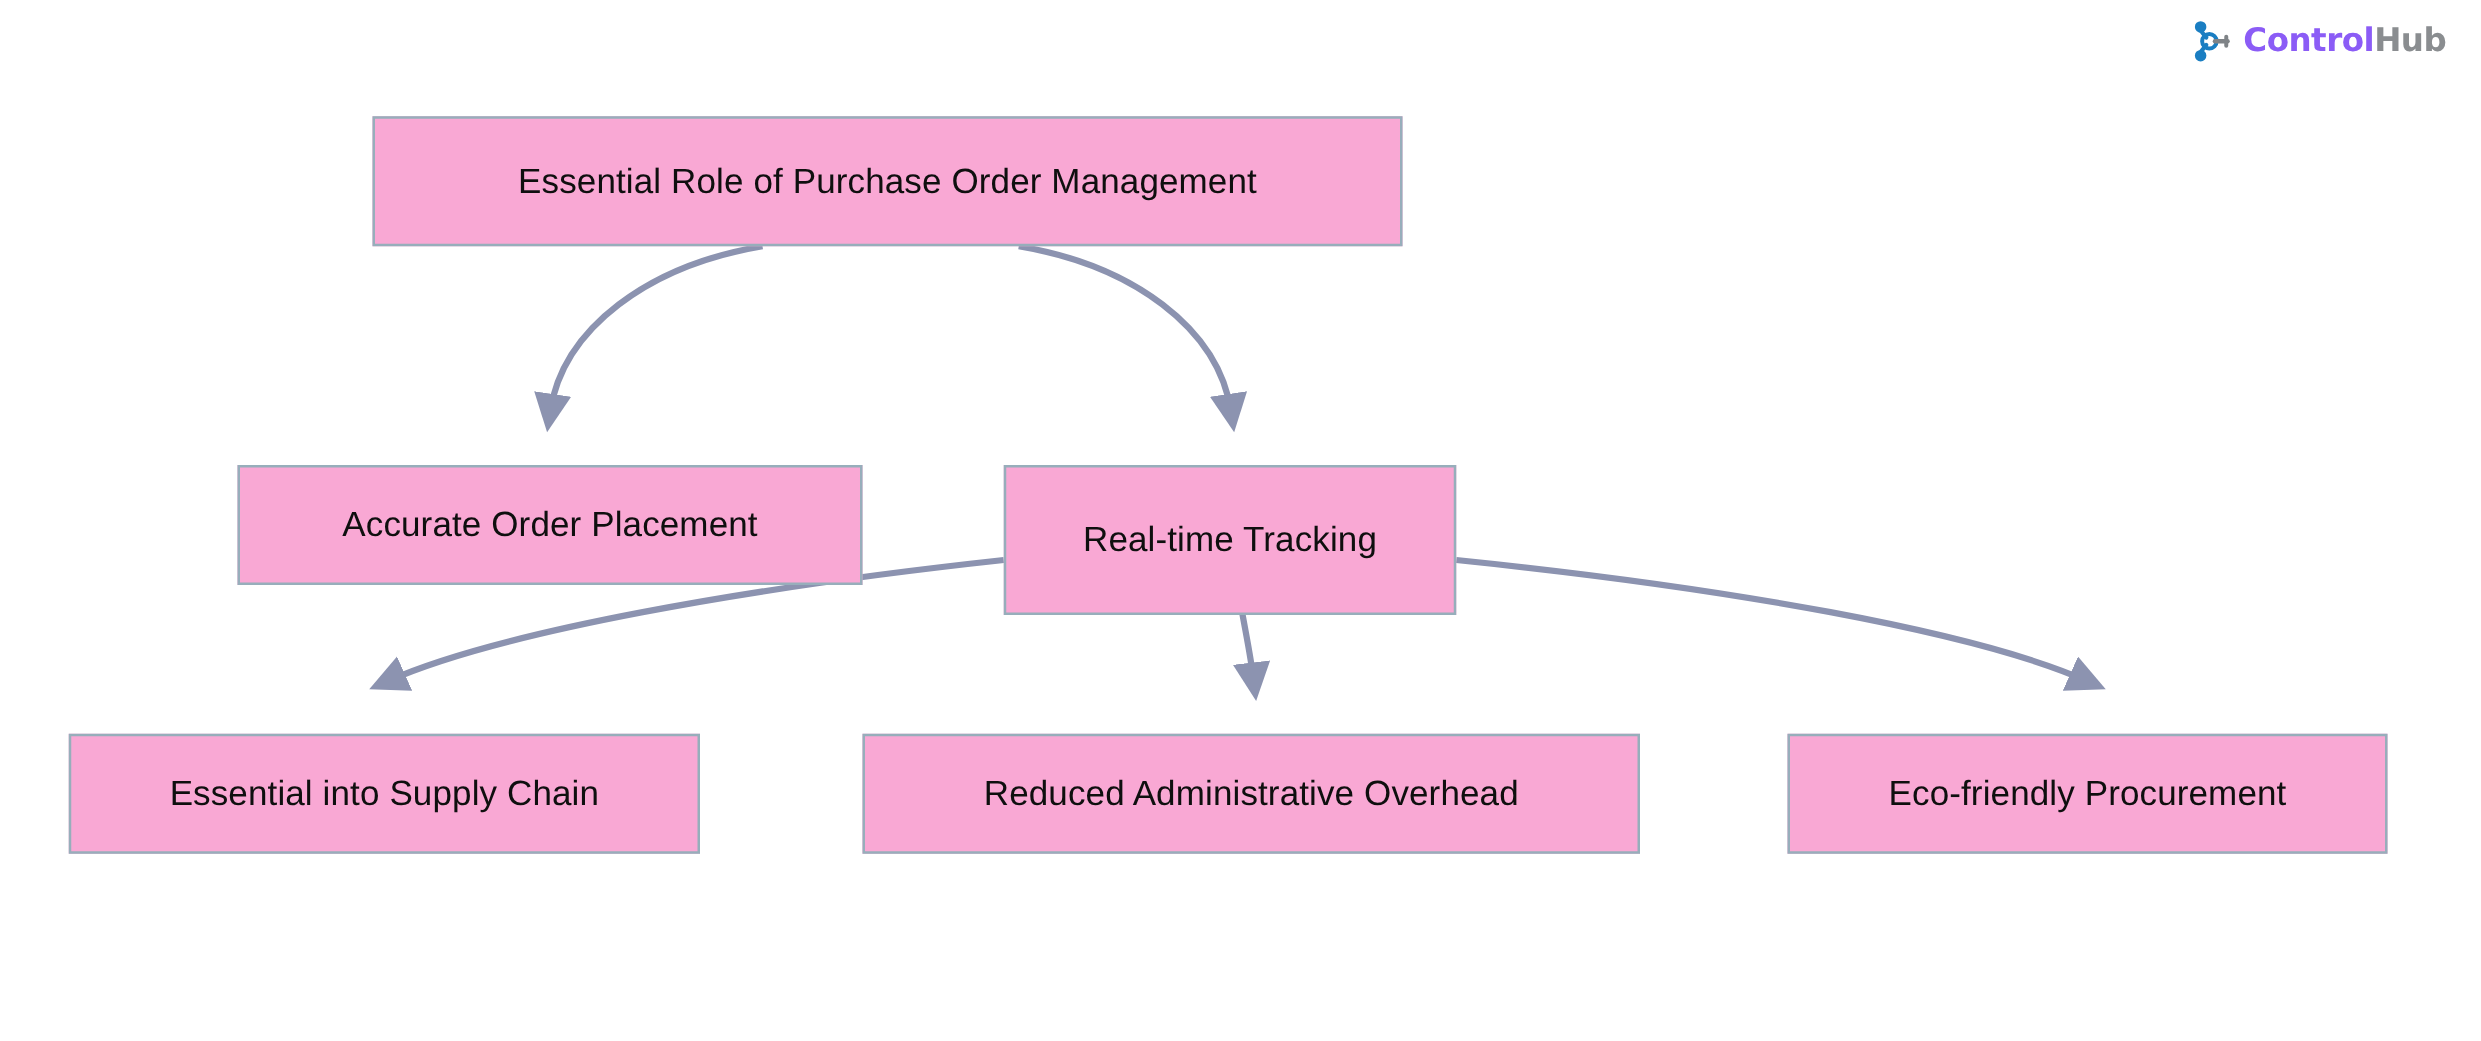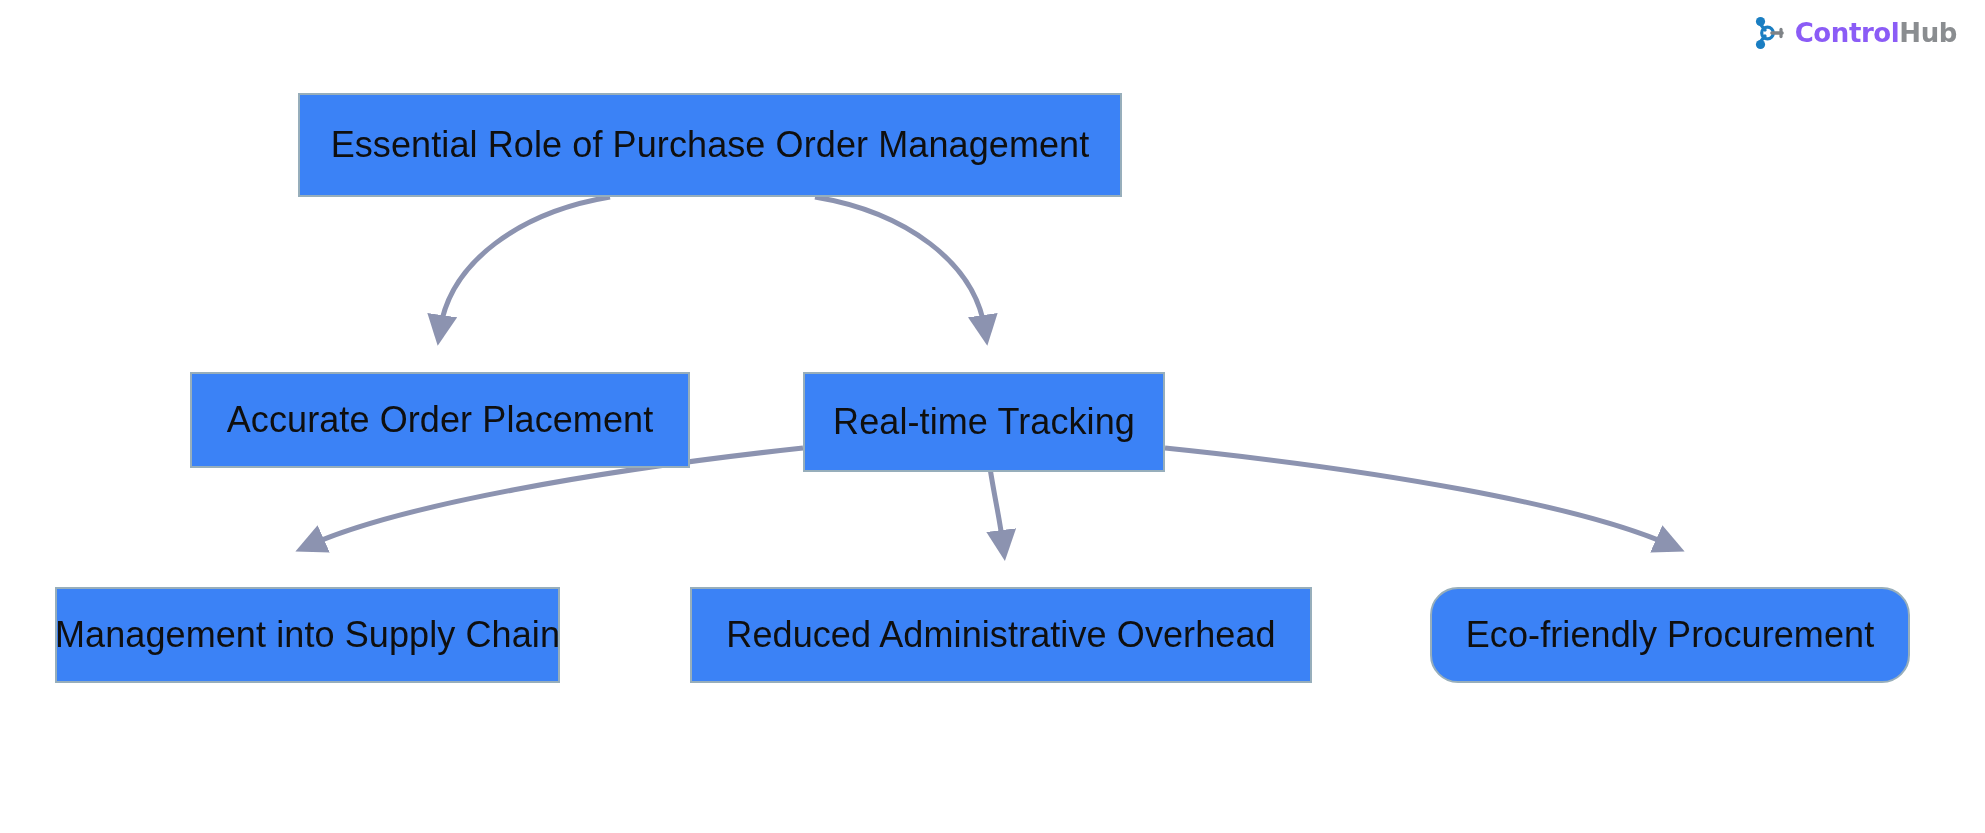--- a/index.html
+++ b/index.html
@@ -22,44 +22,44 @@
     position: absolute;
     left: 0;
     top: 0;
     width: 1985px;
     height: 833px;
     pointer-events: none;
   }
   .node {
     position: absolute;
     box-sizing: border-box;
-    background: #3b82f6;
+    background: #f9a8d4;
     border: 2px solid #97aebb;
     display: flex;
     align-items: center;
     justify-content: center;
     color: #0f0f0f;
-    font-size: 36px;
+    font-size: 28px;
     font-family: "Liberation Sans", sans-serif;
     font-weight: 400;
     letter-spacing: 0.1px;
     line-height: 1.1;
     white-space: nowrap;
     z-index: 3;
   }
   .node-label {
     padding: 0 18px;
   }
   
   #node-root        { left: 298px;  top: 93px;  width: 824px; height: 104px; }
   #node-accurate    { left: 190px;  top: 372px; width: 500px; height: 96px; text-align: right;  }
-  #node-realtime    { left: 803px;  top: 372px; width: 362px; height: 100px;  }
+  #node-realtime    { left: 803px;  top: 372px; width: 362px; height: 120px;  }
   #node-visibility  { left: 55px;   top: 587px; width: 505px; height: 96px;  }
   #node-reduced     { left: 690px;  top: 587px; width: 622px; height: 96px;  }
-  #node-eco         { left: 1430px; top: 587px; width: 480px; height: 96px; border-radius: 28px;  }
+  #node-eco         { left: 1430px; top: 587px; width: 480px; height: 96px;  }
 
   
   #brand-logo {
     position: absolute;
     right: 28px;
     top: 16px;
     display: flex;
     align-items: center;
     gap: 9px;
     z-index: 5;
@@ -103,21 +103,21 @@
 
   <div class="node" id="node-accurate">
     <span class="node-label">Accurate Order Placement</span>
   </div>
 
   <div class="node" id="node-realtime">
     <span class="node-label">Real-time Tracking</span>
   </div>
 
   <div class="node" id="node-visibility">
-    <span class="node-label">Management into Supply Chain</span>
+    <span class="node-label">Essential into Supply Chain</span>
   </div>
 
   <div class="node" id="node-reduced">
     <span class="node-label">Reduced Administrative Overhead</span>
   </div>
 
   <div class="node" id="node-eco">
     <span class="node-label">Eco-friendly Procurement</span>
   </div>
 

